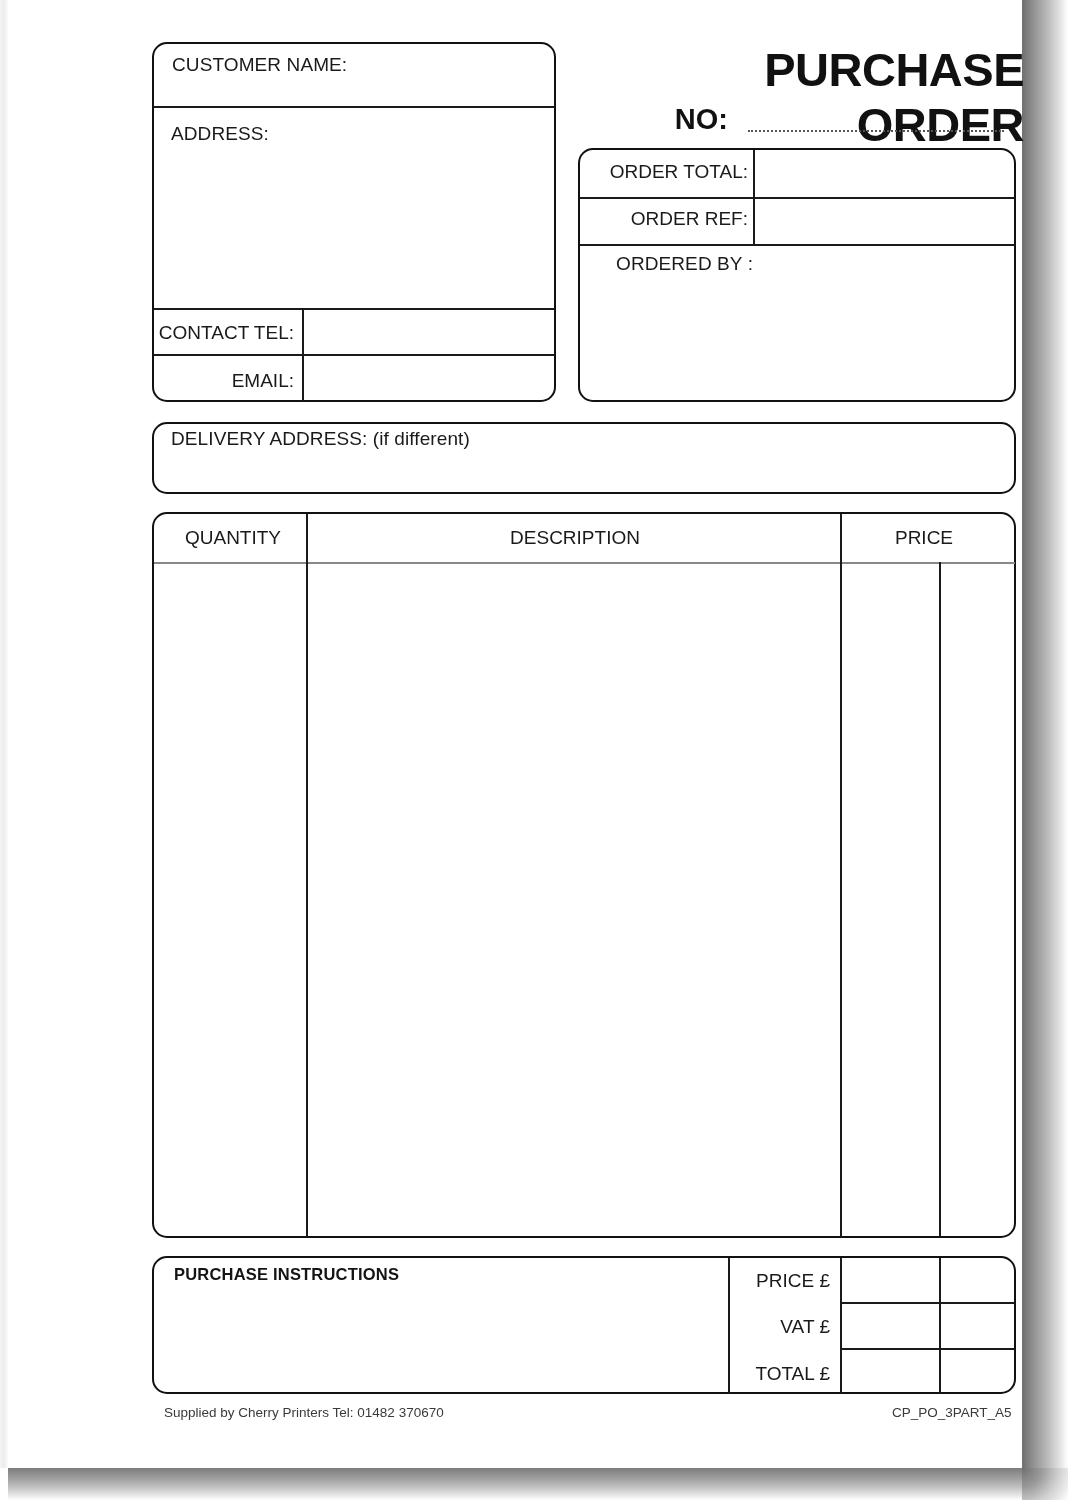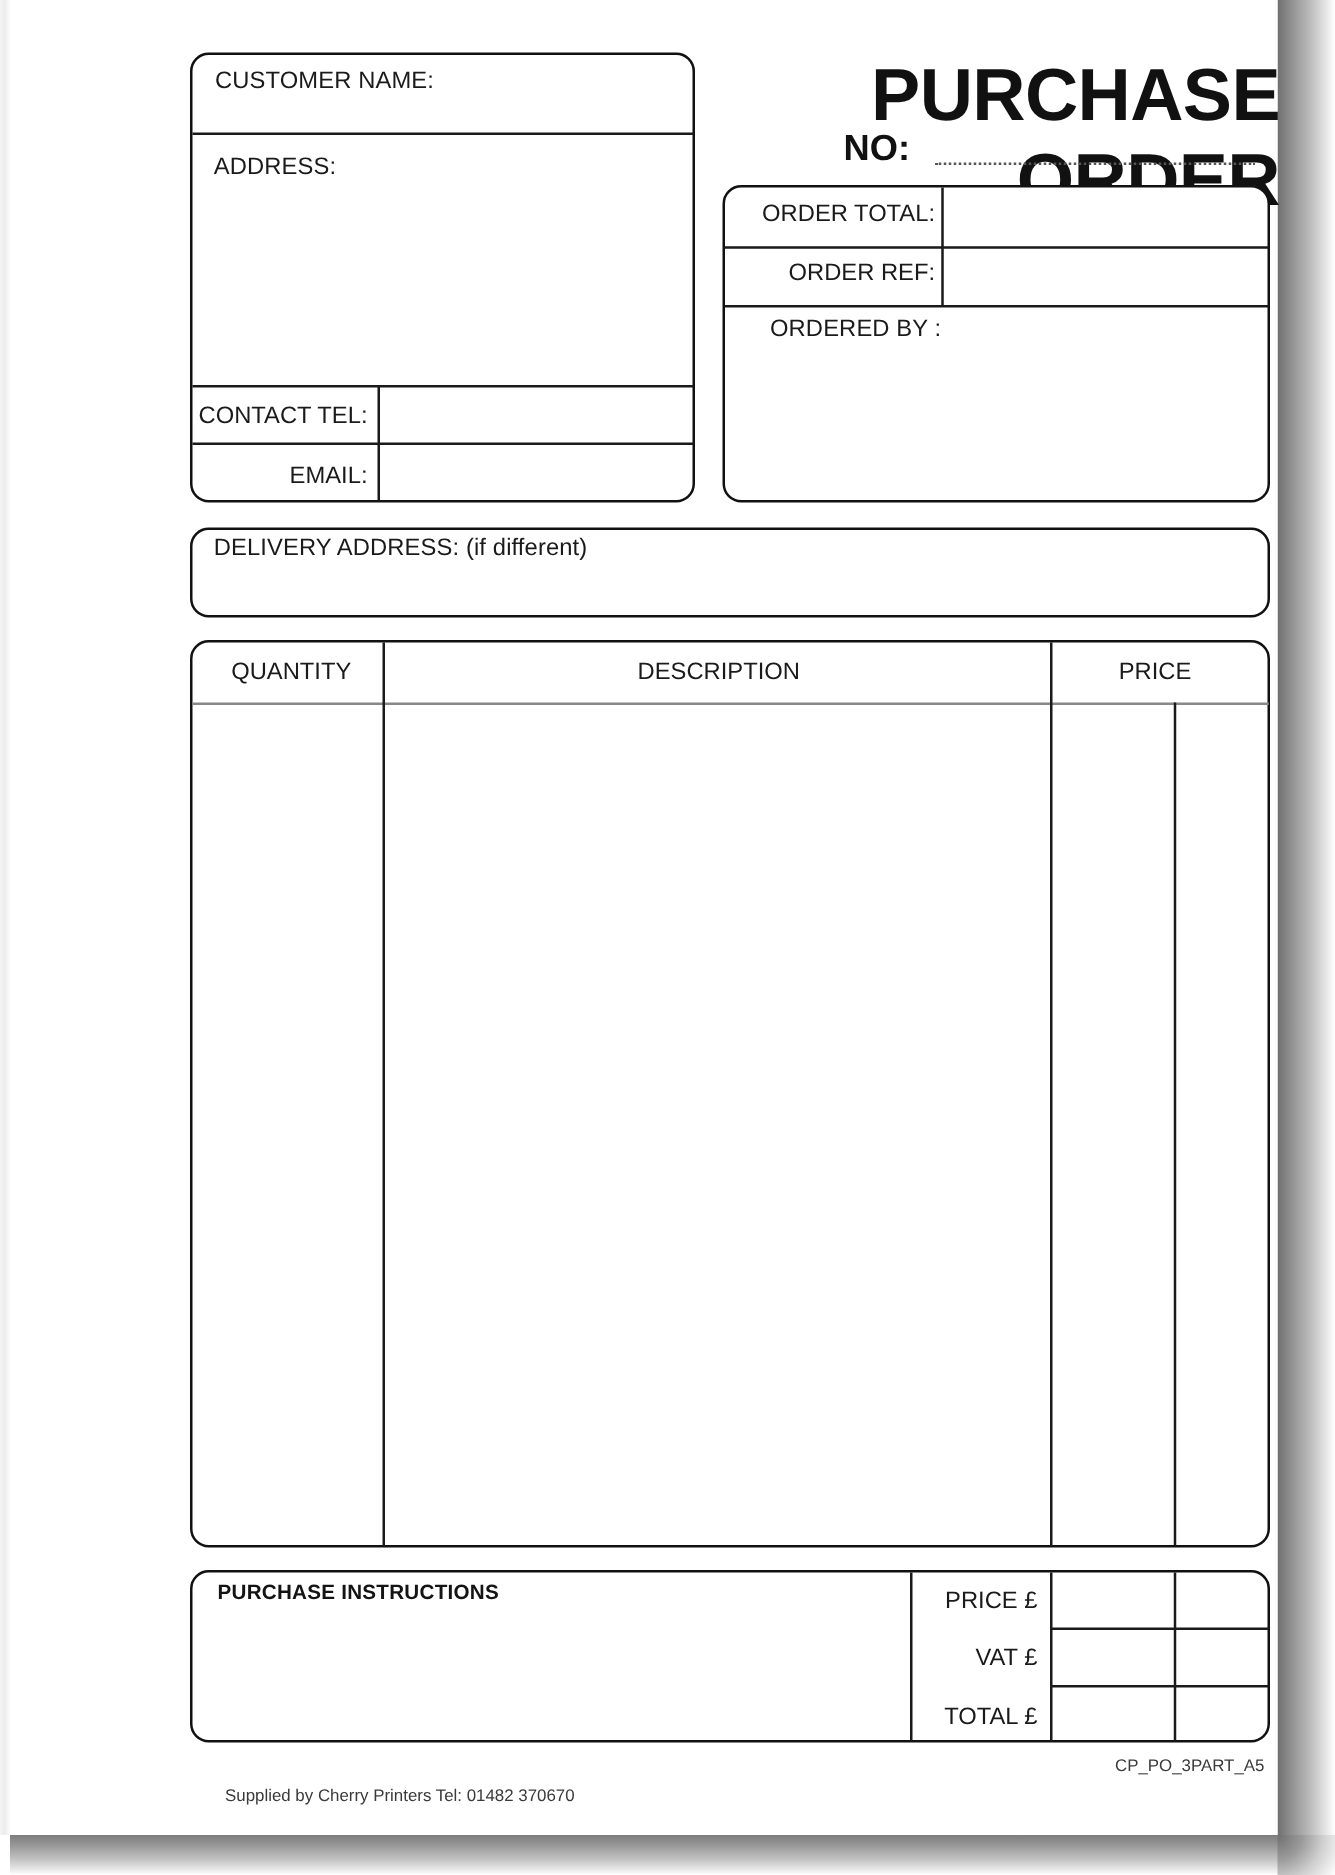--- a/index.html
+++ b/index.html
@@ -104,21 +104,21 @@
     white-space: nowrap;
   }
 
   
   #title {
     position: absolute;
     left: 586px;
     top: 42px;
     width: 430px;
     text-align: right;
-    font-size: 59px;
+    font-size: 47px;
     font-weight: bold;
     letter-spacing: -0.5px;
     color: #111111;
     font-family: "Liberation Sans", sans-serif;
   }
   #no-label {
     position: absolute;
     left: 560px;
     top: 103px;
     width: 160px;
@@ -253,17 +253,17 @@
     <div style="position:absolute; left:936px; top:1270px; width:66px; height:26px; font-size:19px; color:#1a1a1a;"></div>
 
     <div class="lbl-r" style="left:722px; top:1316px; width:100px;">VAT  £</div>
     <div style="position:absolute; left:836px; top:1316px; width:88px; height:26px; font-size:19px; color:#1a1a1a;"></div>
     <div style="position:absolute; left:936px; top:1316px; width:66px; height:26px; font-size:19px; color:#1a1a1a;"></div>
 
     <div class="lbl-r" style="left:722px; top:1363px; width:100px;">TOTAL  £</div>
     <div style="position:absolute; left:836px; top:1362px; width:88px; height:26px; font-size:19px; color:#1a1a1a;"></div>
     <div style="position:absolute; left:936px; top:1362px; width:66px; height:26px; font-size:19px; color:#1a1a1a;"></div>
 
-    <div class="footnote" style="left:172px; top:1405px;margin-top:24px;">Supplied by Cherry Printers Tel: 01482 370670</div>
+    <div class="footnote" style="left:156px; top:1405px;">Supplied by Cherry Printers Tel: 01482 370670</div>
     <div class="footnote" style="left:884px; top:1405px;">CP_PO_3PART_A5</div>
 
   </div>
 </div>
 
 </body></html>

